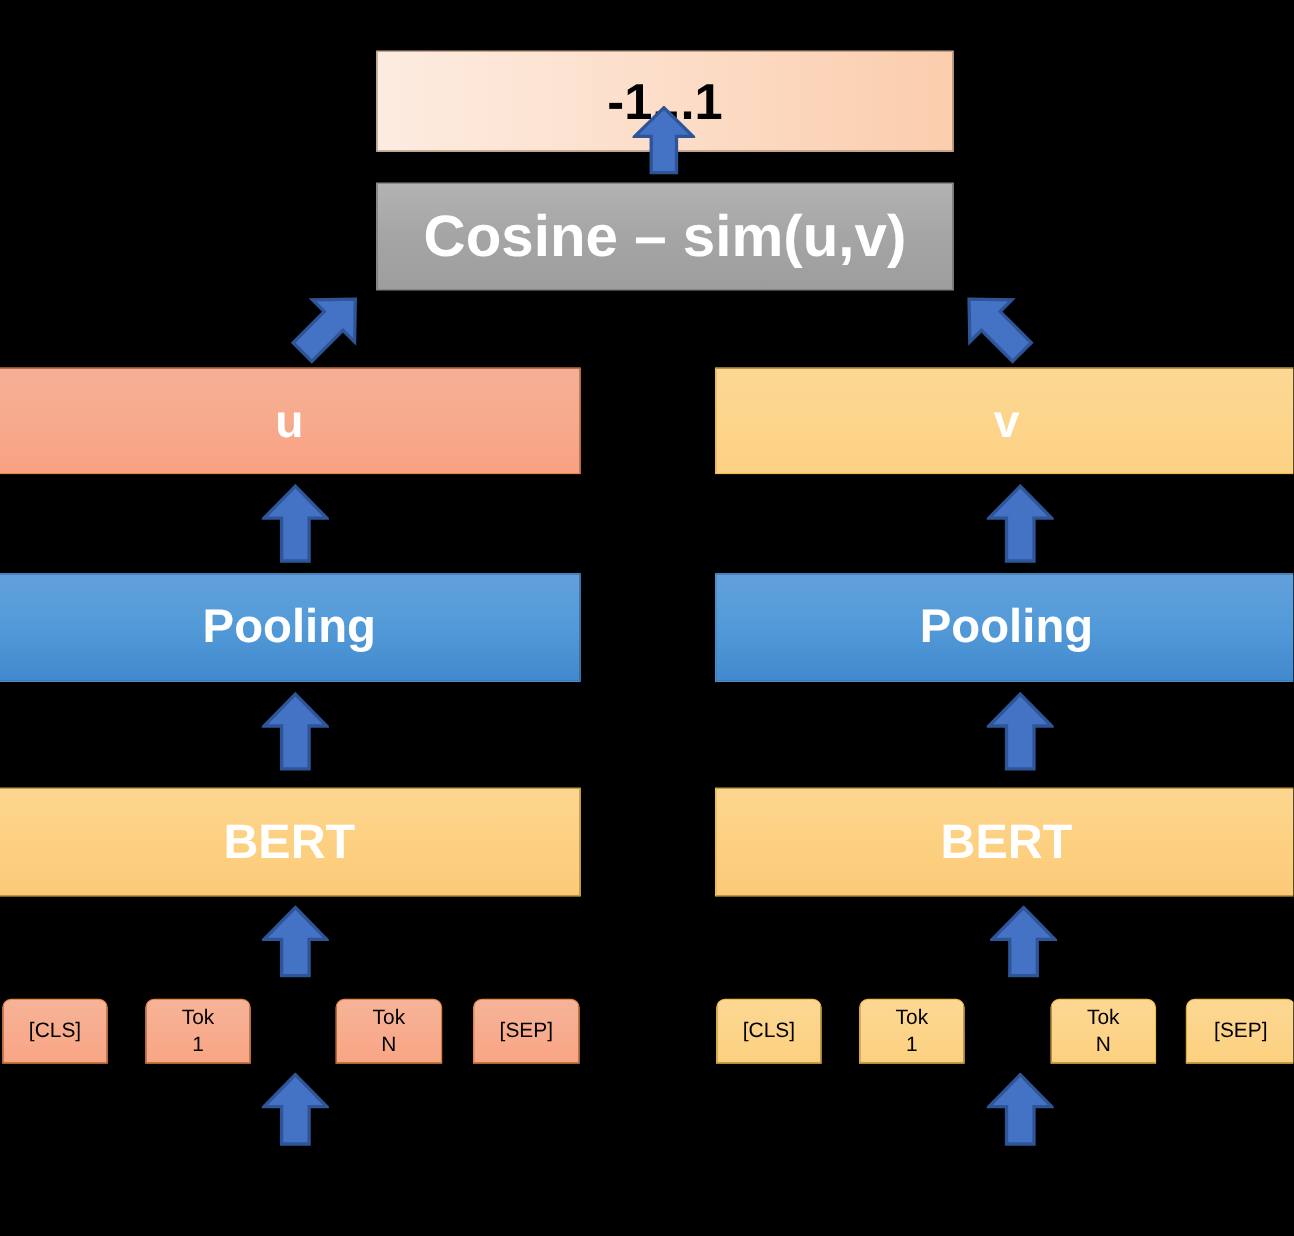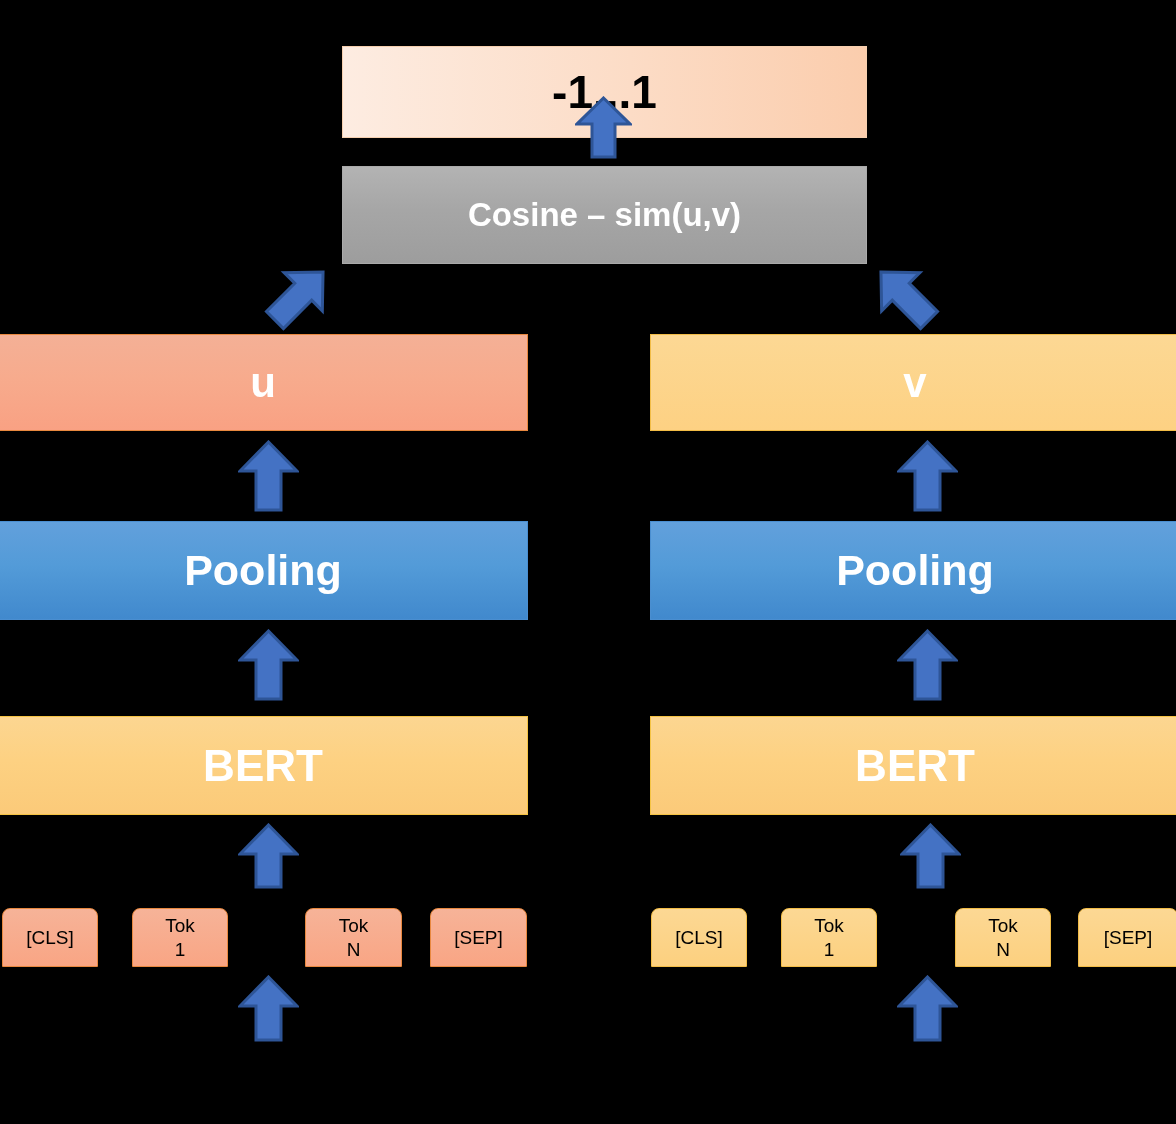--- a/index.html
+++ b/index.html
@@ -43,21 +43,21 @@
 
   
   .cosine-box {
     left: 342px;
     top: 166px;
     width: 525px;
     height: 98px;
     background: linear-gradient(to bottom, #b3b3b3 0%, #a6a6a6 45%, #9d9d9d 100%);
     border: 1px solid #aaaaaa;
     color: #ffffff;
-    font-size: 33px;
+    font-size: 53px;
     font-weight: bold;
   }
 
   
   .uv-box {
     top: 334px;
     height: 97px;
     color: #ffffff;
     font-size: 42px;
     font-weight: bold;

